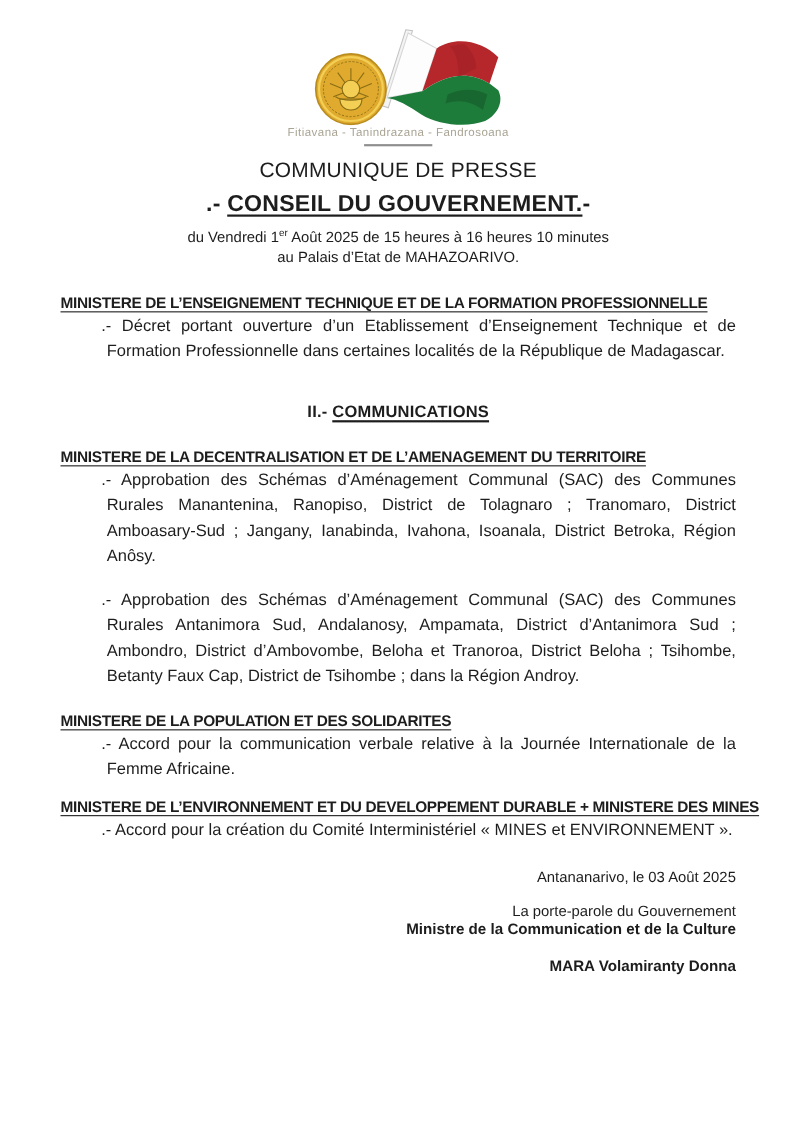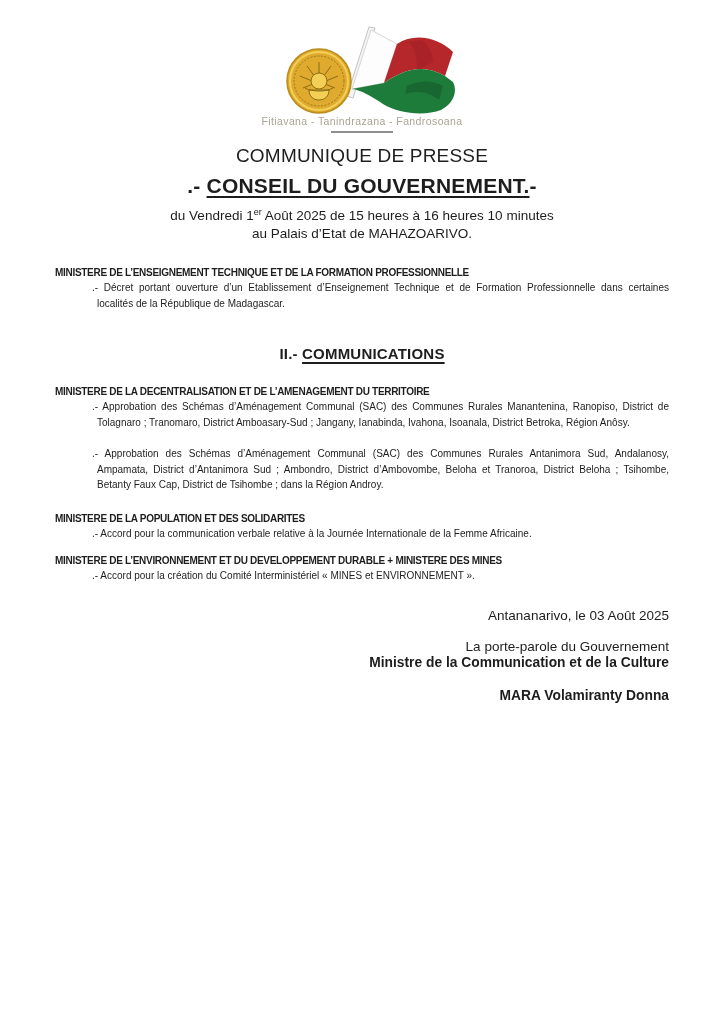--- a/index.html
+++ b/index.html
@@ -30,26 +30,26 @@
   .meeting-date{
     text-align:center;font-size:13.5px;margin:9px 0 0;line-height:1.35;
   }
   .meeting-date sup{font-size:9px;vertical-align:super;line-height:0;}
   
   .section-heading{
     text-align:center;font-size:15px;font-weight:bold;margin:30px 0 0;letter-spacing:0.2px;
   }
   .section-heading .u{text-decoration:underline;text-underline-offset:3px;text-decoration-thickness:1.5px;}
   .ministry{
-    font-size:10px;font-weight:bold;letter-spacing:-0.3px;margin:22px 0 0;
-    text-underline-offset:2.5px;text-decoration-thickness:1.4px;
+    font-size:14px;font-weight:bold;letter-spacing:-0.3px;margin:22px 0 0;
+    text-decoration:underline;text-underline-offset:2.5px;text-decoration-thickness:1.4px;
     white-space:nowrap;
   }
   .item{
-    font-size:10px;line-height:1.55;text-align:justify;
+    font-size:15px;line-height:1.55;text-align:justify;
     margin:2px 0 0;padding-left:42px;text-indent:-5px;
   }
   .item + .item{margin-top:16px;}
   .m1{margin-top:24px;}
   .gap-sm{margin-top:20px;}
   .gap-xs{margin-top:14px;}
   
   .sig{text-align:right;font-size:13.5px;}
   .sig-place{margin:24px 0 0;}
   .sig-role{margin:16px 0 0;}

